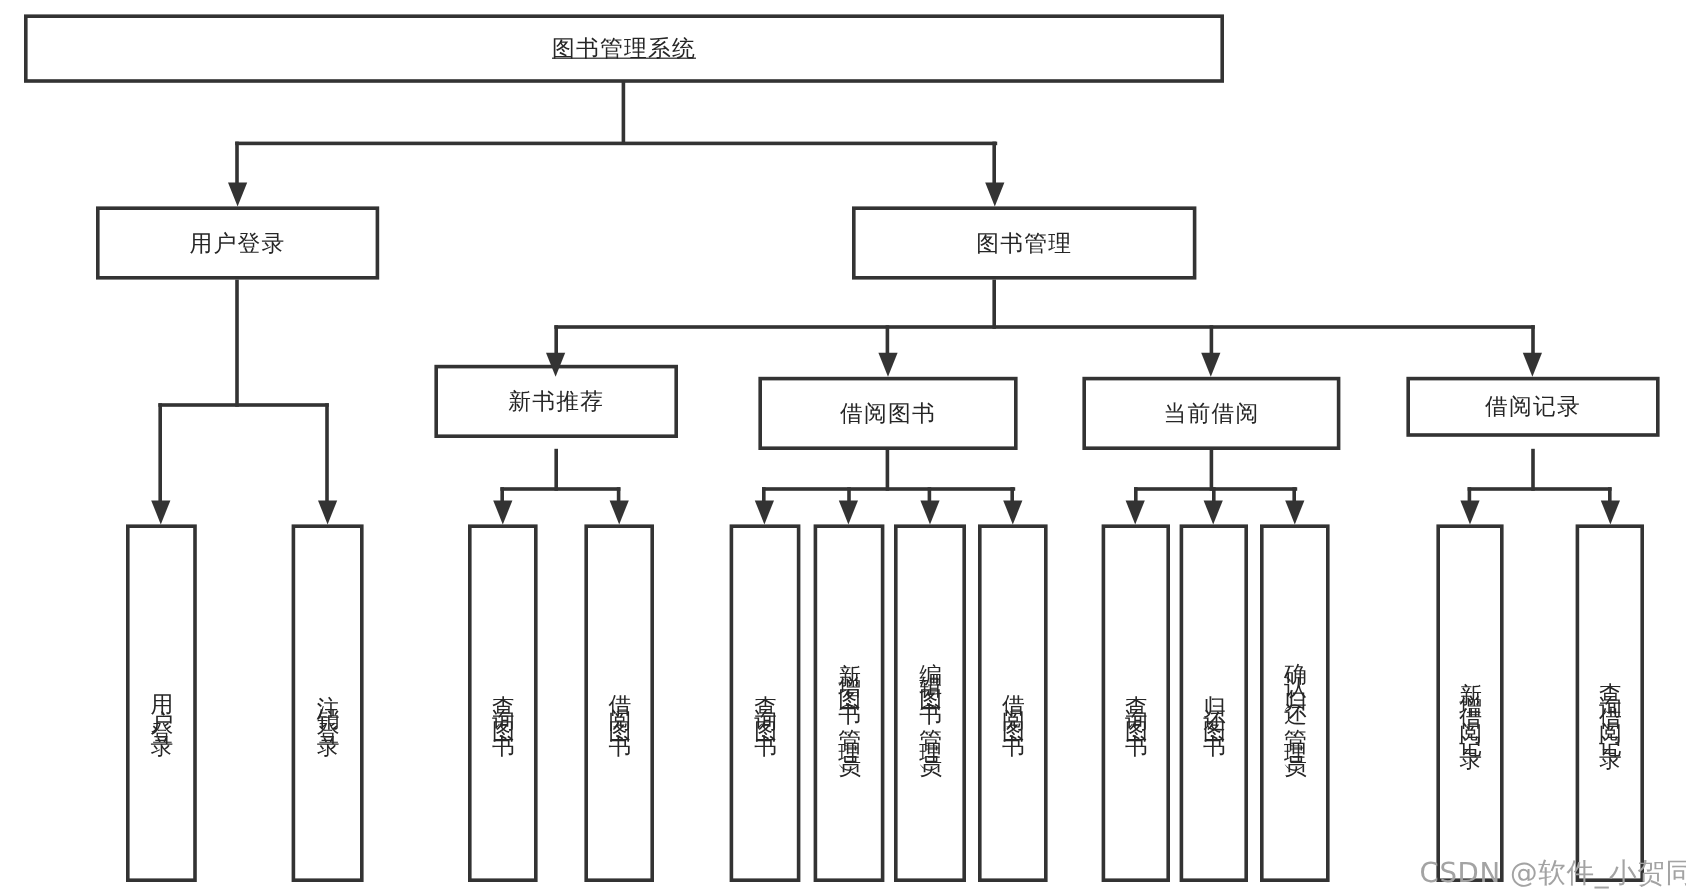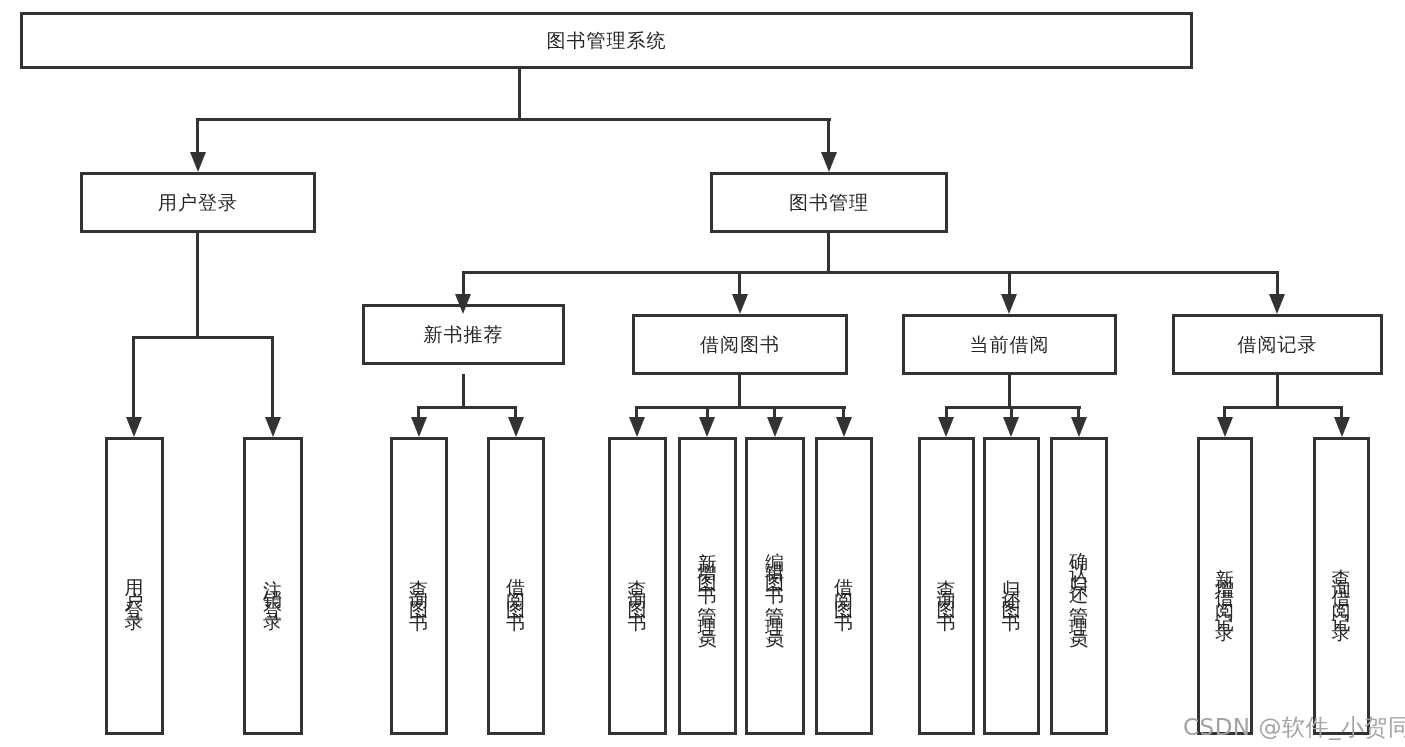--- a/index.html
+++ b/index.html
@@ -26,45 +26,45 @@
     border-top:20px solid #333;
   }
   .watermark{
     position:absolute;left:1183px;top:712px;z-index:10;
     font-size:23px;color:#a3a3a3;letter-spacing:0.5px;white-space:nowrap;
   }
 </style>
 </head>
 <body>
 
-<div class="box" style="left:20px;top:12px;width:1173px;height:57px;">
+<div class="box" style="left:20px;top:12px;width:1000px;height:57px;text-decoration:underline;">
   <span>图书管理系统</span>
 </div>
 
 <div class="box" style="left:80px;top:172px;width:236px;height:61px;">
   <span>用户登录</span>
 </div>
 
-<div class="box" style="left:710px;top:172px;width:238px;height:61px;">
+<div class="box" style="left:710px;top:172px;width:287px;height:61px;">
   <span>图书管理</span>
 </div>
 
 <div class="box" style="left:362px;top:304px;width:203px;height:61px;">
   <span>新书推荐</span>
 </div>
 
 <div class="box" style="left:632px;top:314px;width:216px;height:61px;">
   <span>借阅图书</span>
 </div>
 
 <div class="box" style="left:902px;top:314px;width:215px;height:61px;align-items:center;">
   <span>当前借阅</span>
 </div>
 
-<div class="box" style="left:1172px;top:314px;width:211px;height:61px;">
+<div class="box" style="left:1172px;top:314px;width:211px;height:50px;">
   <span>借阅记录</span>
 </div>
 
 <div class="box leaf" style="left:105px;width:59px;">
   <span class="vtext">用户登录</span>
 </div>
 <div class="box leaf" style="left:243px;width:60px;">
   <span class="vtext">注销登录</span>
 </div>
 

